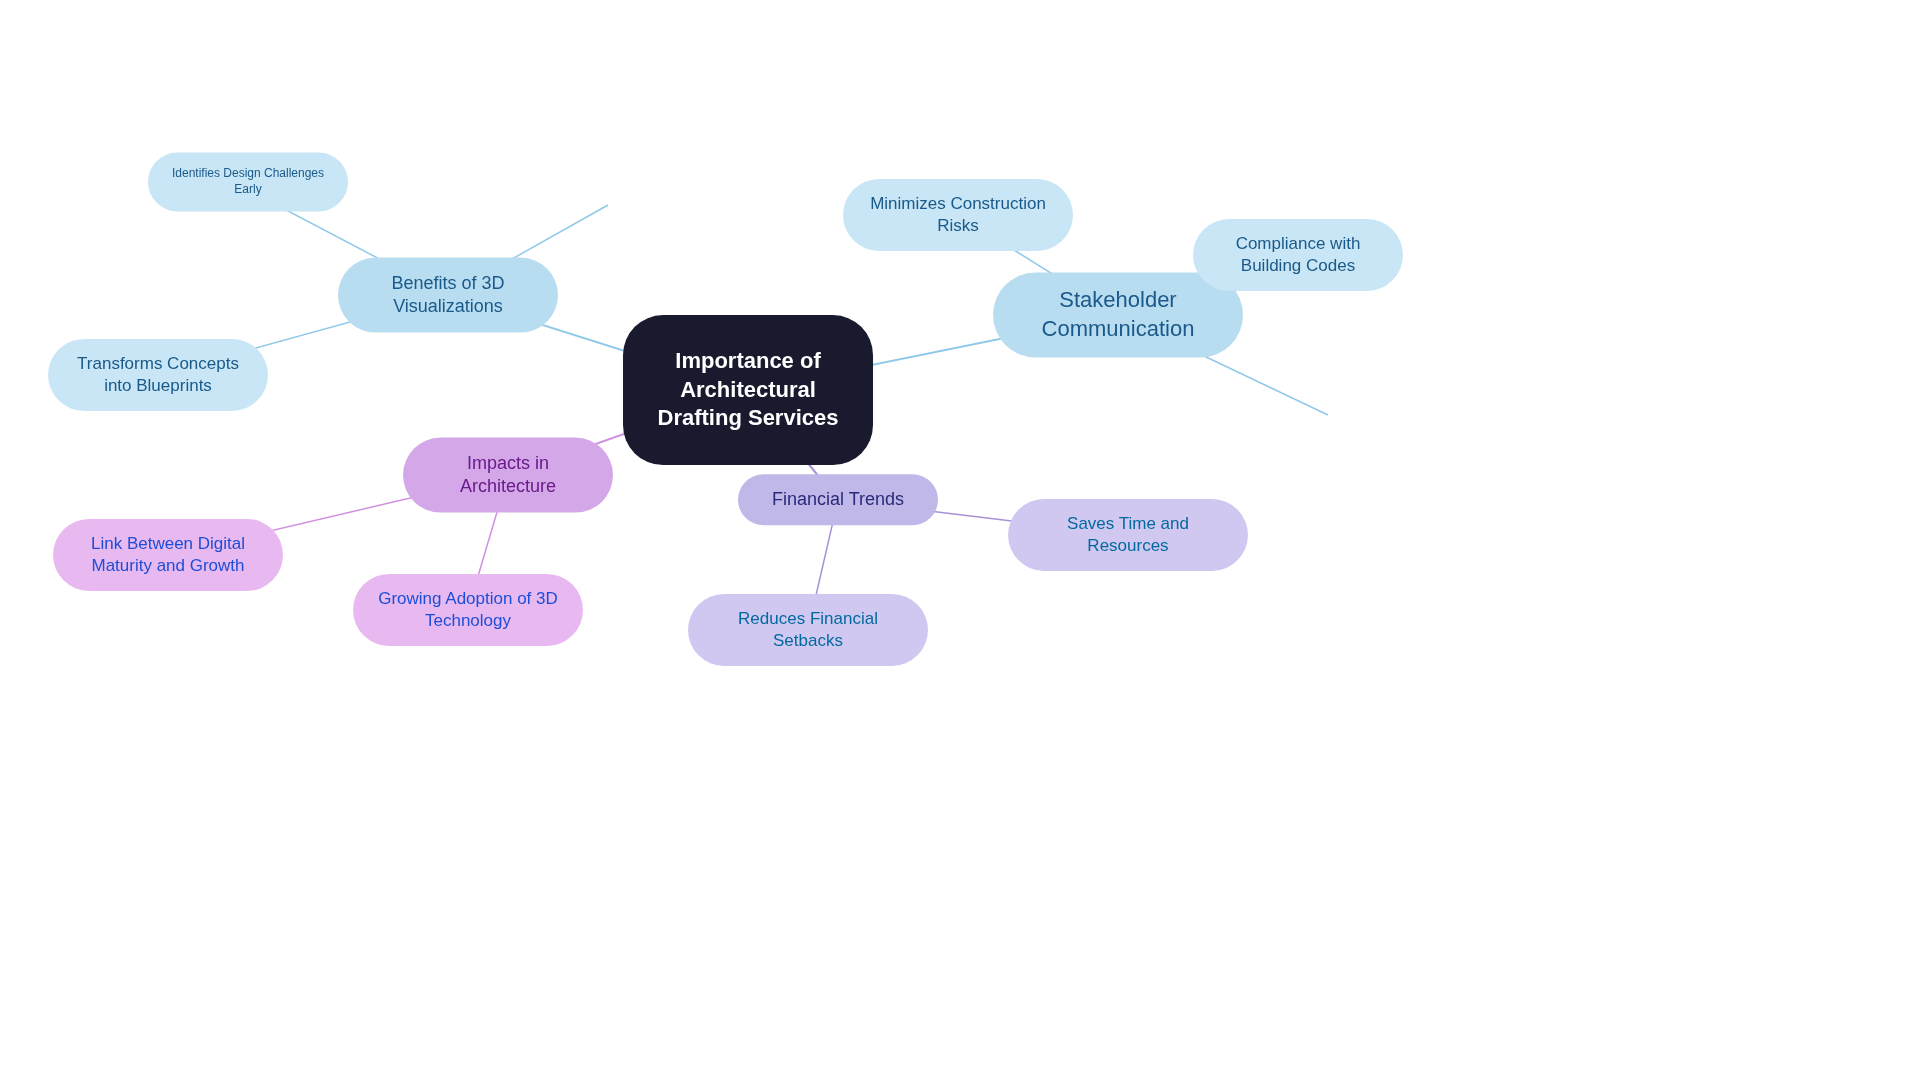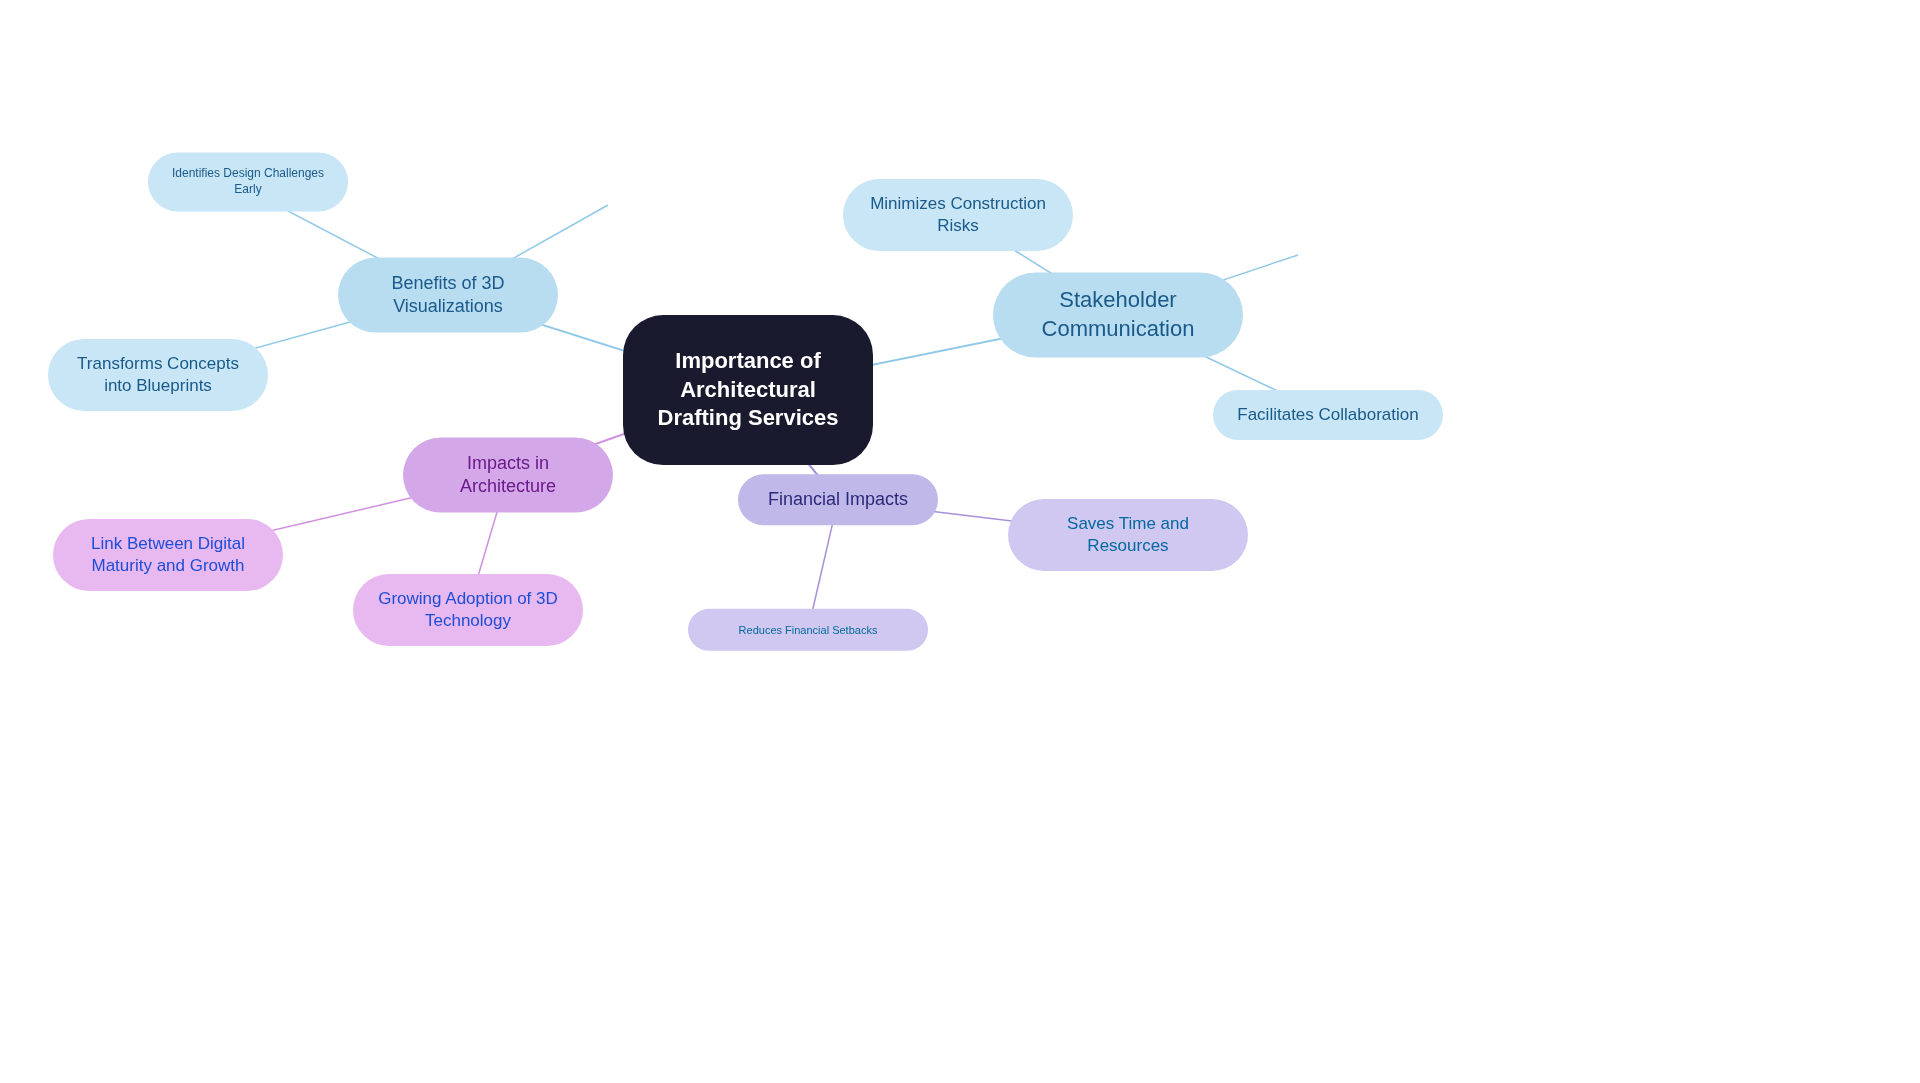--- a/index.html
+++ b/index.html
@@ -118,28 +118,28 @@
 
   <div class="node node-blue" style="left: 248px; top: 182px; width: 200px; font-size: 12px;">Identifies Design Challenges Early</div>
 
 
   <div class="node node-blue" style="left: 158px; top: 375px; width: 220px; font-size: 17px;">Transforms Concepts into Blueprints</div>
 
   <div class="node node-blue-mid" style="left: 1118px; top: 315px; width: 250px; font-size: 22px;">Stakeholder Communication</div>
 
   <div class="node node-blue" style="left: 958px; top: 215px; width: 230px; font-size: 17px;">Minimizes Construction Risks</div>
 
+  <div class="node node-blue" style="left: 1298px; top: 255px; width: 210px; font-size: 17px;">Compliance with Building Codes</div>
 
-  <div class="node node-blue" style="left: 1328px; top: 415px; width: 230px; font-size: 17px;">Facilitates Collaboration</div>
 
   <div class="node node-purple-mid" style="left: 508px; top: 475px; width: 210px; font-size: 18px;">Impacts in Architecture</div>
 
   <div class="node node-purple" style="left: 168px; top: 555px; width: 230px; font-size: 17px;">Link Between Digital Maturity and Growth</div>
 
   <div class="node node-purple" style="left: 468px; top: 610px; width: 230px; font-size: 17px;">Growing Adoption of 3D Technology</div>
 
-  <div class="node node-lavender-mid" style="left: 838px; top: 500px; width: 200px; font-size: 18px;">Financial Impacts</div>
+  <div class="node node-lavender-mid" style="left: 838px; top: 500px; width: 200px; font-size: 18px;">Financial Trends</div>
 
   <div class="node node-lavender" style="left: 1128px; top: 535px; width: 240px; font-size: 17px;">Saves Time and Resources</div>
 
-  <div class="node node-lavender" style="left: 808px; top: 630px; width: 240px; font-size: 11px;">Reduces Financial Setbacks</div>
+  <div class="node node-lavender" style="left: 808px; top: 630px; width: 240px; font-size: 17px;">Reduces Financial Setbacks</div>
 
 </div>
 
 </body></html>

